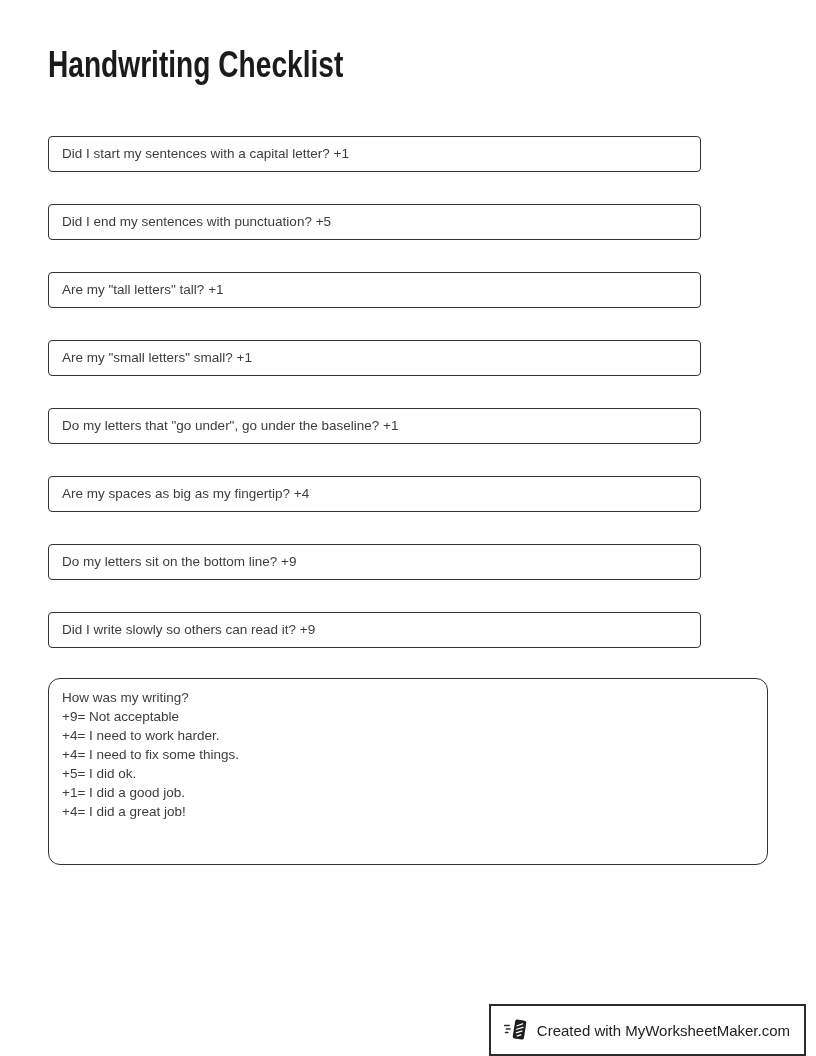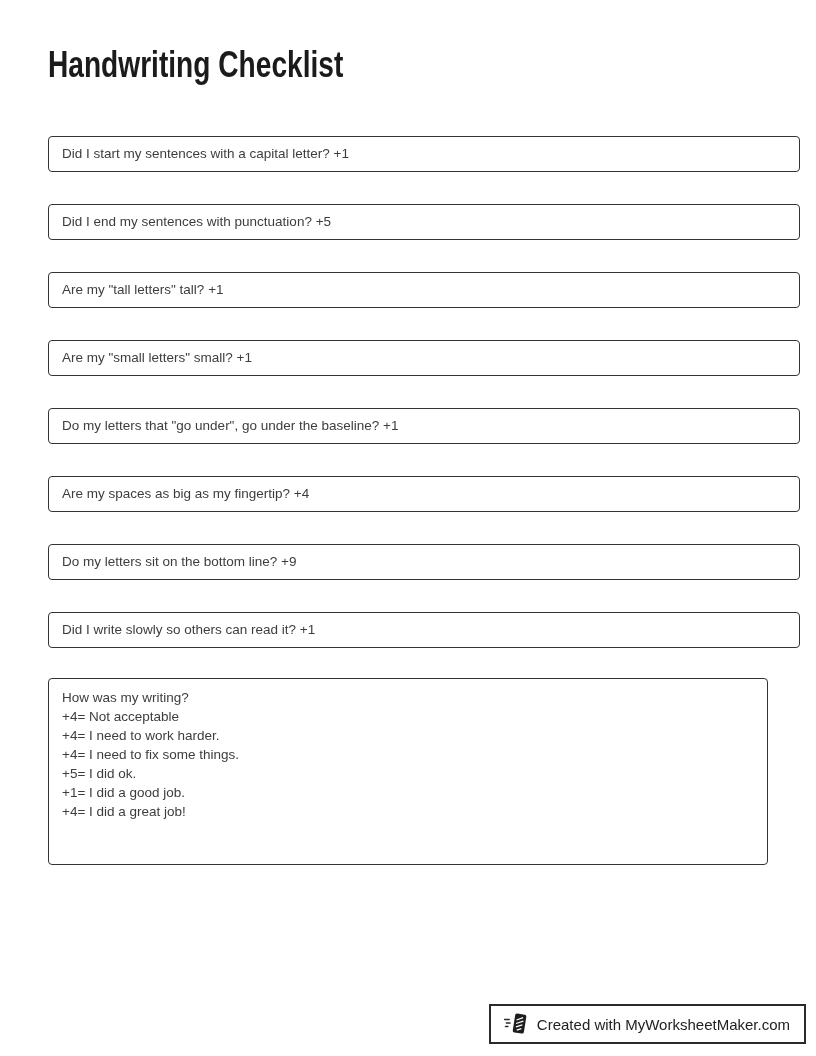--- a/index.html
+++ b/index.html
@@ -30,56 +30,56 @@
     transform-origin: 0 50%;
     font-family: "Liberation Sans", sans-serif;
   }
   .content {
     position: absolute;
     left: 48px;
     top: 136px;
     width: 720px;
   }
   .check-box {
-    width: 752px;
+    width: 653px;
     height: 36px;
     border: 1.5px solid #333333;
     border-radius: 4px;
     background: #ffffff;
     display: flex;
     align-items: center;
     padding: 0 13px;
     margin-bottom: 32px;
   }
   .check-box span {
     font-size: 13.5px;
     color: #3d3d3d;
     line-height: 1;
     white-space: nowrap;
   }
   .rating-box {
     width: 720px;
     height: 187px;
     border: 1.5px solid #333333;
-    border-radius: 4px;
+    border-radius: 12px;
     background: #ffffff;
     padding: 9px 13px 7px 13px;
     margin-top: -2px;
   }
   .rating-box .rating-line {
     font-size: 13.5px;
     color: #3d3d3d;
     line-height: 19px;
     white-space: nowrap;
   }
   .credit-badge {
     position: absolute;
     top: 1004px;
     right: 10px;
-    height: 40px;
+    height: 52px;
     border: 2px solid #2b2b2b;
     background: #ffffff;
     display: flex;
     align-items: center;
     gap: 8px;
     padding: 0 14px 0 12px;
     cursor: pointer;
   }
   .credit-badge .logo {
     width: 26px;
@@ -117,26 +117,26 @@
     <div class="check-box">
       <span>Do my letters that "go under", go under the baseline? +1</span>
     </div>
     <div class="check-box">
       <span>Are my spaces as big as my fingertip? +4</span>
     </div>
     <div class="check-box">
       <span>Do my letters sit on the bottom line? +9</span>
     </div>
     <div class="check-box">
-      <span>Did I write slowly so others can read it? +1</span>
+      <span>Did I write slowly so others can read it? +9</span>
     </div>
 
     <div class="rating-box">
       <div class="rating-line">How was my writing?</div>
-      <div class="rating-line">+4= Not acceptable</div>
+      <div class="rating-line">+9= Not acceptable</div>
       <div class="rating-line">+4= I need to work harder.</div>
       <div class="rating-line">+4= I need to fix some things.</div>
       <div class="rating-line">+5= I did ok.</div>
       <div class="rating-line">+1= I did a good job.</div>
       <div class="rating-line">+4= I did a great job!</div>
     </div>
 
   </div>
 
   <div class="credit-badge">

